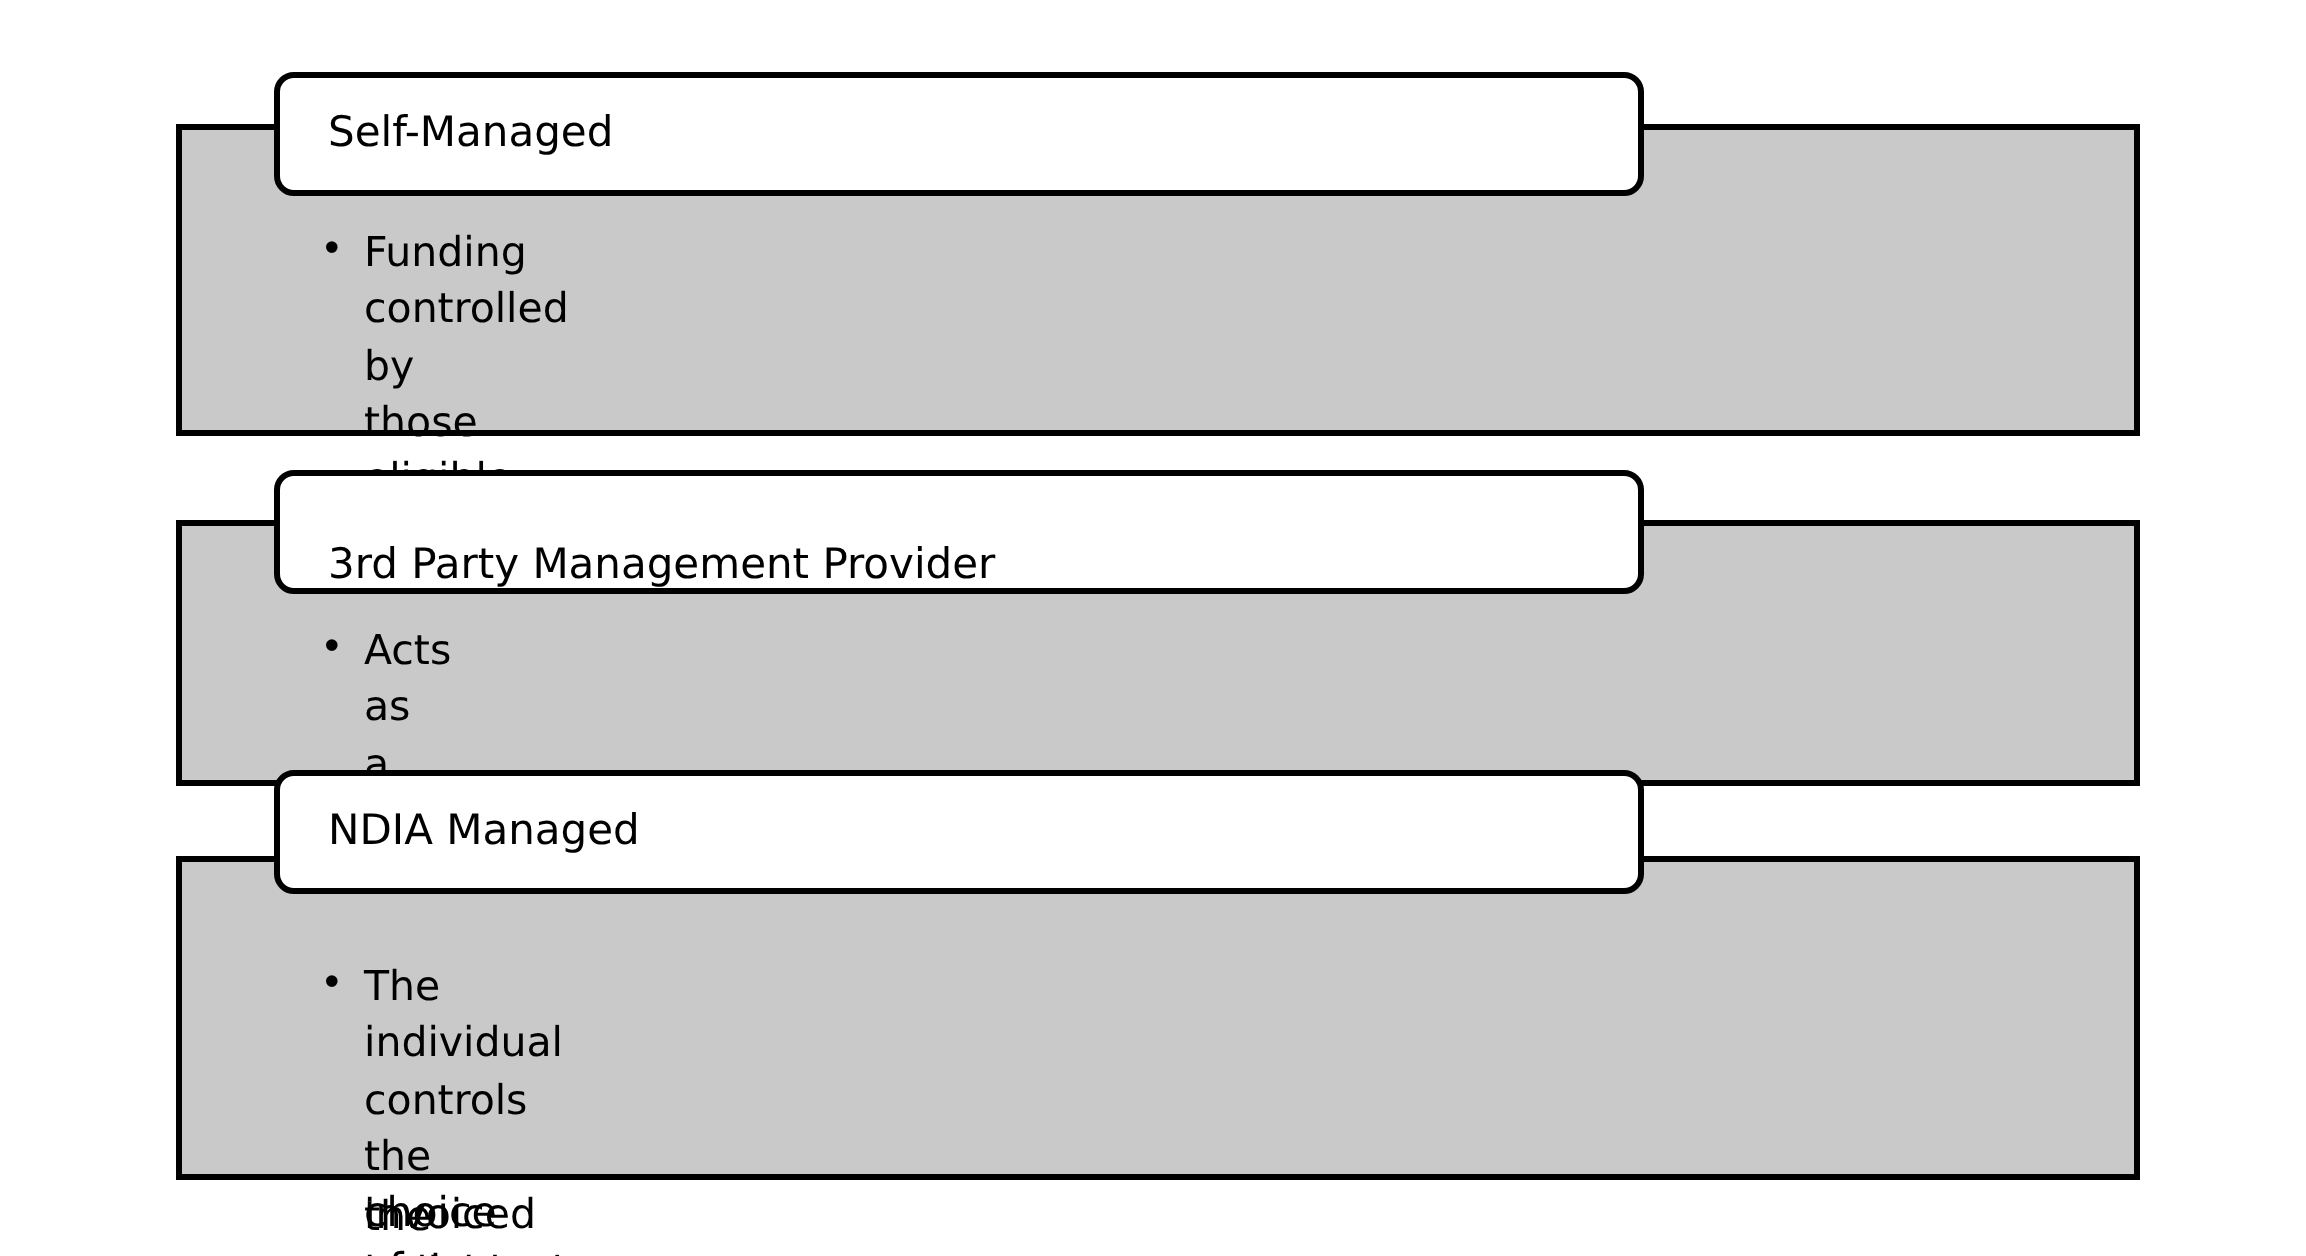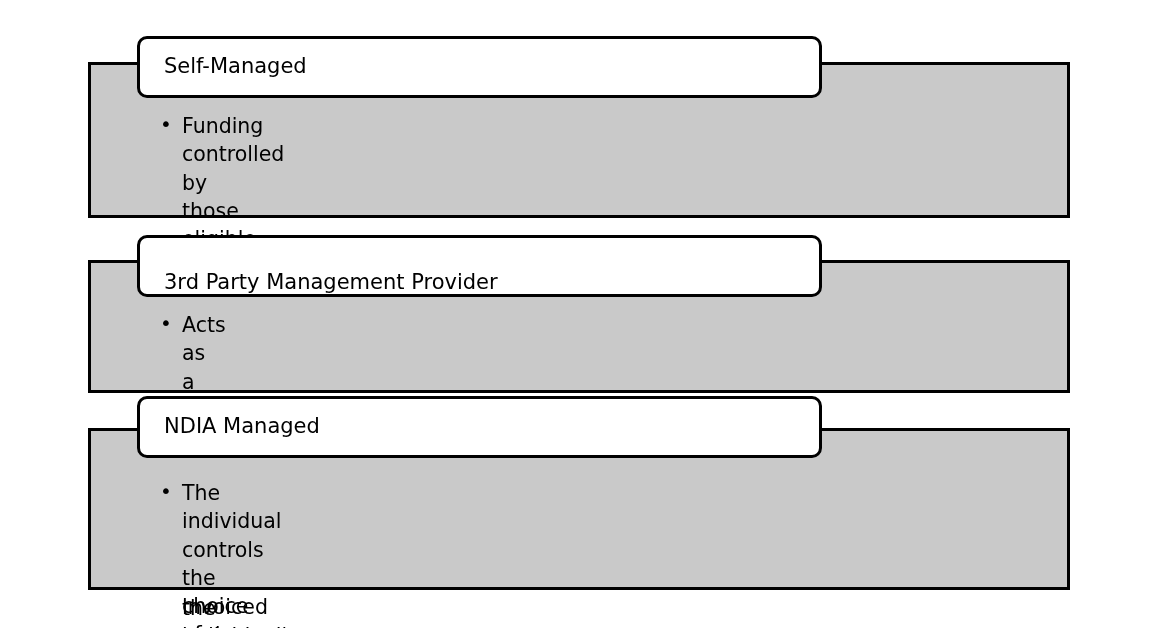--- a/index.html
+++ b/index.html
@@ -90,21 +90,21 @@
   #sec1-header { top: 36px; }
   #sec1-bullets { top: 112px; }
 
   
   #sec2-body { top: 260px; height: 133px; }
   #sec2-header { top: 235px; align-items: flex-end; }
   #sec2-bullets { top: 311px; }
 
   
   #sec3-body { top: 428px; height: 162px; }
-  #sec3-header { top: 396px; }
+  #sec3-header { top: 385px; }
   #sec3-bullets { top: 479px; }
 </style>
 </head>
 <body>
 
 <div id="diagram">
 
   <div class="section">
     <div class="body-box" id="sec1-body"></div>
     <div class="header-box" id="sec1-header">

